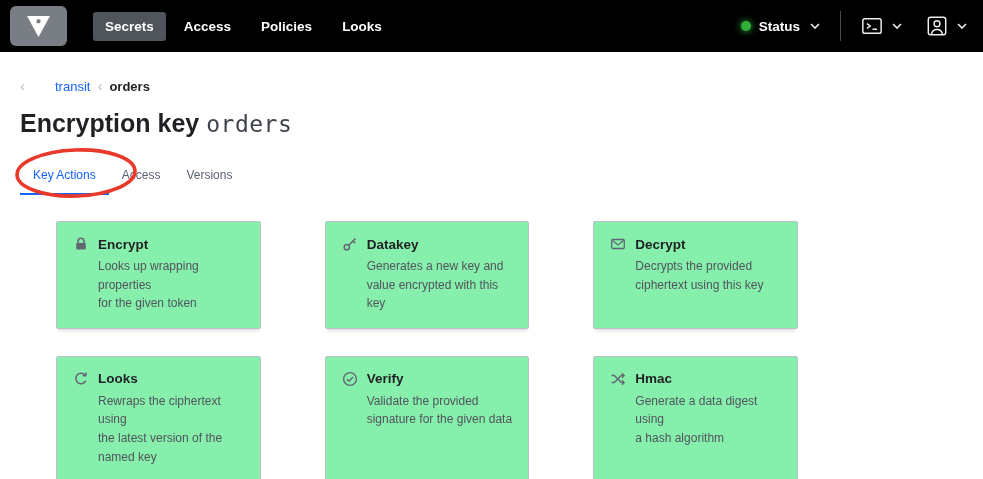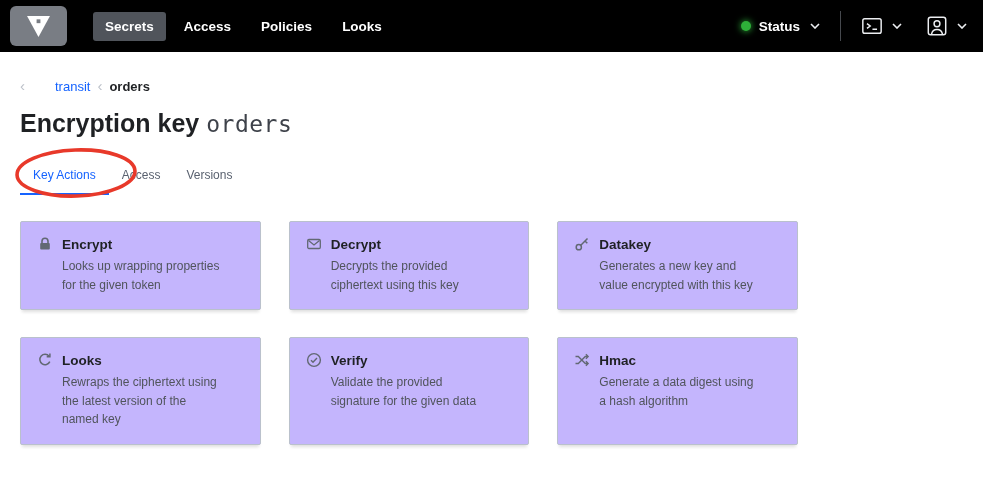--- a/index.html
+++ b/index.html
@@ -92,25 +92,26 @@
 
   .cards {
     margin-top: 26px;
     width: 778px;
     display: grid;
     grid-template-columns: repeat(3, 1fr);
     gap: 27px 28px;
   }
   .card {
     display: block;
-    background: #c4b5fd;
+    background: #86efac;
     border: 1px solid #bac1cc;
     border-radius: 2px;
     padding: 14px 16px 15px;
     box-shadow: 0 4px 3px -2px rgba(25,27,30,.14);
+    margin-left: 36px;
   }
   .card-head { display: flex; align-items: center; gap: 9px; }
   .card-icon { width: 16px; height: 16px; flex: none; display: flex; }
   .card-title { font-size: 13.5px; font-weight: 700; color: #1f2124; }
   .card-desc {
     margin: 5px 0 0 25px;
     font-size: 12px;
     line-height: 1.55;
     color: #50545c;
     white-space: pre-line;
@@ -200,43 +201,43 @@
         </span>
         <span class="card-title">Encrypt</span>
       </div>
       <p class="card-desc">Looks up wrapping properties
 for the given token</p>
     </a>
 
     <a class="card">
       <div class="card-head">
         <span class="card-icon">
+          <svg viewBox="0 0 16 16" width="16" height="16" fill="none" stroke="#626873" stroke-width="1.5">
+              <circle cx="4.8" cy="11.2" r="2.6"></circle>
+              <path d="M6.8 9.2 13.5 2.5M11 5l2.3 2.3"></path>
+            </svg>
+        </span>
+        <span class="card-title">Datakey</span>
+      </div>
+      <p class="card-desc">Generates a new key and
+value encrypted with this key</p>
+    </a>
+
+    <a class="card">
+      <div class="card-head">
+        <span class="card-icon">
           <svg viewBox="0 0 16 16" width="16" height="16" fill="none" stroke="#626873" stroke-width="1.3">
               <rect x="1.7" y="3.5" width="12.6" height="9" rx="1.2"></rect>
               <path d="M2.5 4.5 8 9l5.5-4.5"></path>
             </svg>
         </span>
         <span class="card-title">Decrypt</span>
       </div>
       <p class="card-desc">Decrypts the provided
 ciphertext using this key</p>
-    </a>
-
-    <a class="card">
-      <div class="card-head">
-        <span class="card-icon">
-          <svg viewBox="0 0 16 16" width="16" height="16" fill="none" stroke="#626873" stroke-width="1.5">
-              <circle cx="4.8" cy="11.2" r="2.6"></circle>
-              <path d="M6.8 9.2 13.5 2.5M11 5l2.3 2.3"></path>
-            </svg>
-        </span>
-        <span class="card-title">Datakey</span>
-      </div>
-      <p class="card-desc">Generates a new key and
-value encrypted with this key</p>
     </a>
 
     <a class="card">
       <div class="card-head">
         <span class="card-icon">
           <svg viewBox="0 0 16 16" width="16" height="16" fill="none" stroke="#626873" stroke-width="1.5">
               <path d="M12.8 9.6A5.2 5.2 0 1 1 12.1 4.2"></path>
               <path d="M12.9 1.5v3.2H9.7"></path>
             </svg>
         </span>

